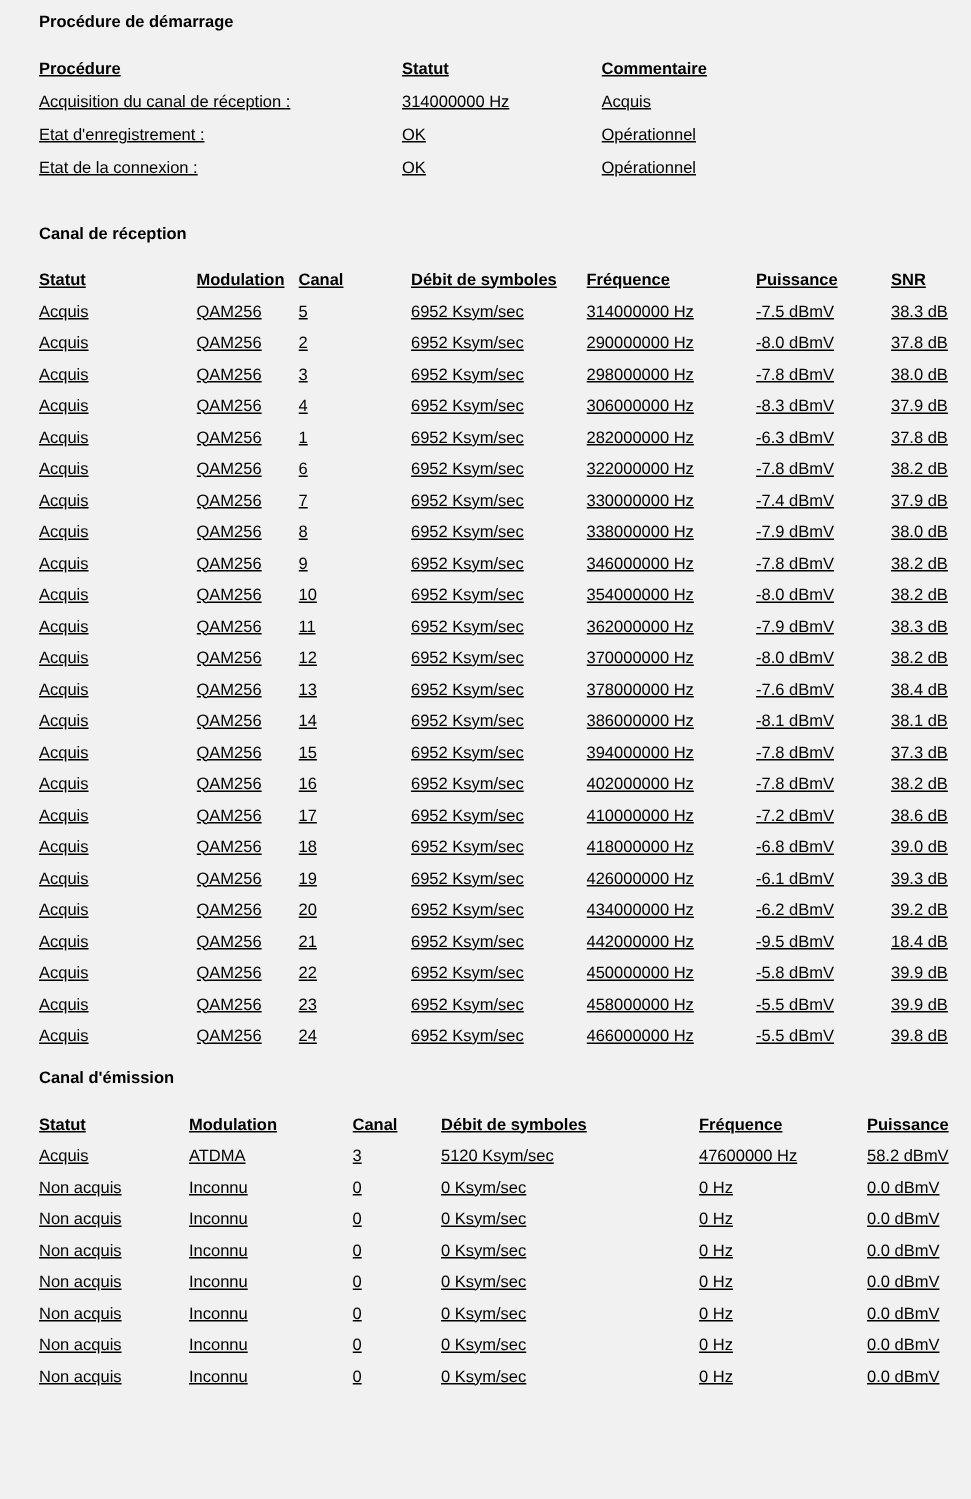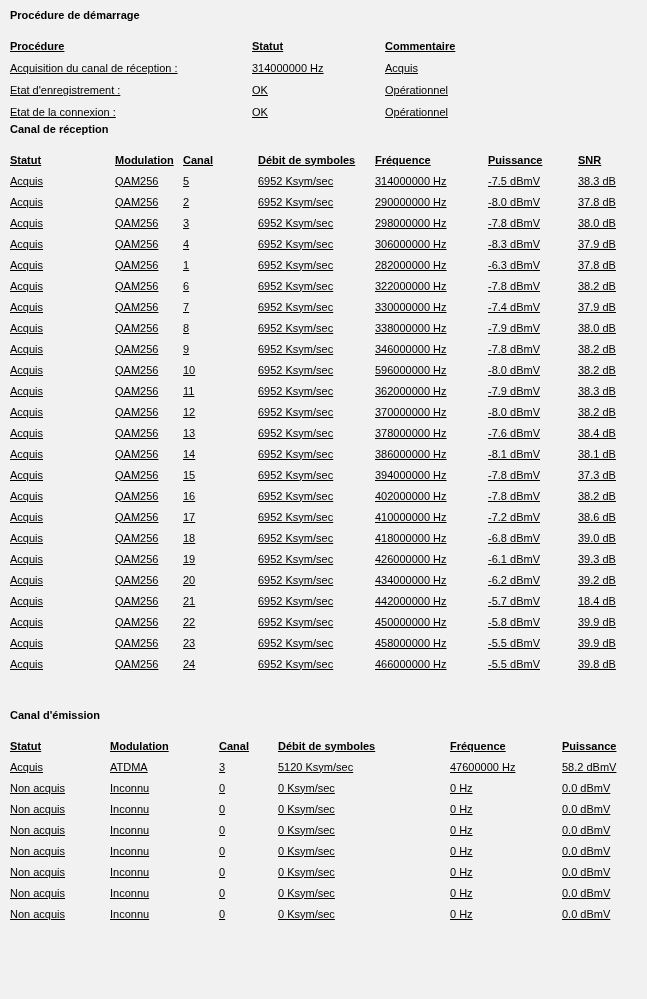--- a/index.html
+++ b/index.html
@@ -9,30 +9,30 @@
   body {
     width: 647px;
     height: 999px;
     background: #f1f1f1;
     font-family: "Liberation Sans", sans-serif;
     font-size: 11px;
     color: #000000;
     overflow: hidden;
   }
   .page {
-    padding: 9px 10px 0 10px;
+    padding: 9px 10px 0 26px;
   }
   .section-title {
     font-size: 11px;
     font-weight: bold;
     margin: 0 0 13px 0;
     line-height: 13px;
   }
-  .sep1 { }
-  .sep2 { margin-top: 35px; }
+  .sep1 { margin-top: 27px; }
+  .sep2 { margin-top: 12px; }
   table {
     border-collapse: collapse;
     table-layout: fixed;
     width: 627px;
     text-decoration: underline;
   }
   th, td {
     text-align: left;
     padding: 0;
     margin: 0;
@@ -195,21 +195,21 @@
             <td>6952 Ksym/sec</td>
             <td>346000000 Hz</td>
             <td>-7.8 dBmV</td>
             <td>38.2 dB</td>
           </tr>
           <tr>
             <td>Acquis</td>
             <td>QAM256</td>
             <td>10</td>
             <td>6952 Ksym/sec</td>
-            <td>596000000 Hz</td>
+            <td>354000000 Hz</td>
             <td>-8.0 dBmV</td>
             <td>38.2 dB</td>
           </tr>
           <tr>
             <td>Acquis</td>
             <td>QAM256</td>
             <td>11</td>
             <td>6952 Ksym/sec</td>
             <td>362000000 Hz</td>
             <td>-7.9 dBmV</td>
@@ -295,21 +295,21 @@
             <td>434000000 Hz</td>
             <td>-6.2 dBmV</td>
             <td>39.2 dB</td>
           </tr>
           <tr>
             <td>Acquis</td>
             <td>QAM256</td>
             <td>21</td>
             <td>6952 Ksym/sec</td>
             <td>442000000 Hz</td>
-            <td>-5.7 dBmV</td>
+            <td>-9.5 dBmV</td>
             <td>18.4 dB</td>
           </tr>
           <tr>
             <td>Acquis</td>
             <td>QAM256</td>
             <td>22</td>
             <td>6952 Ksym/sec</td>
             <td>450000000 Hz</td>
             <td>-5.8 dBmV</td>
             <td>39.9 dB</td>

